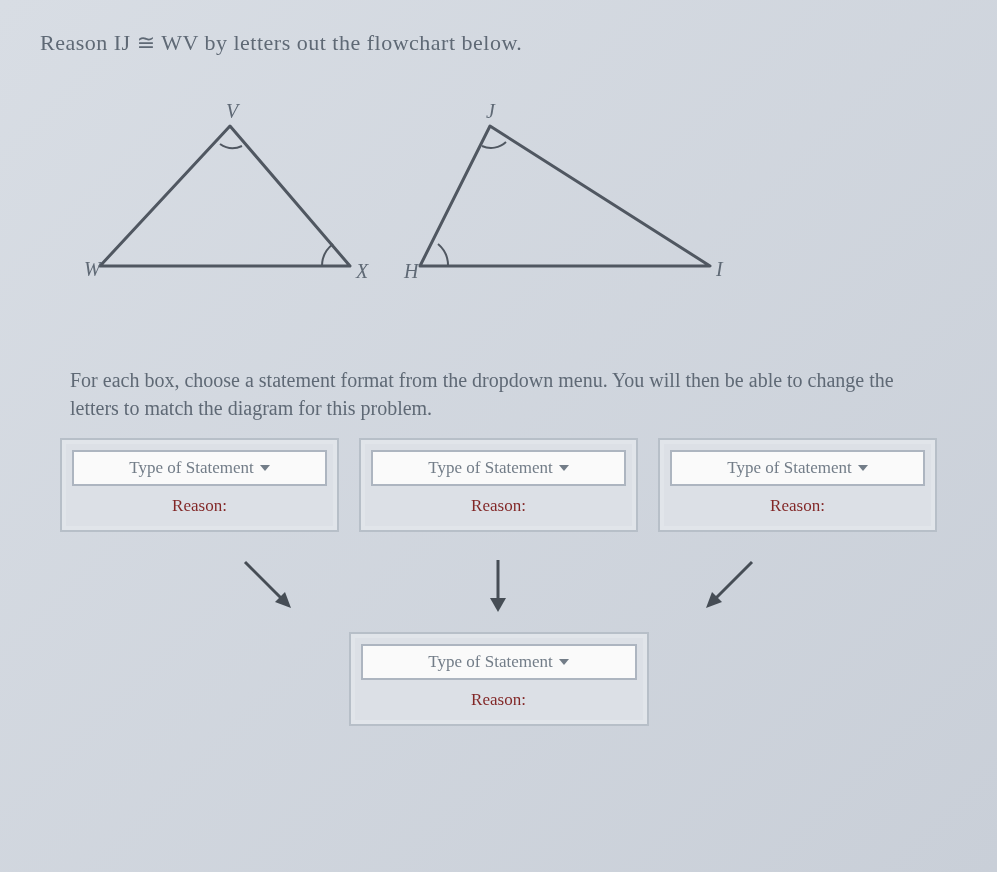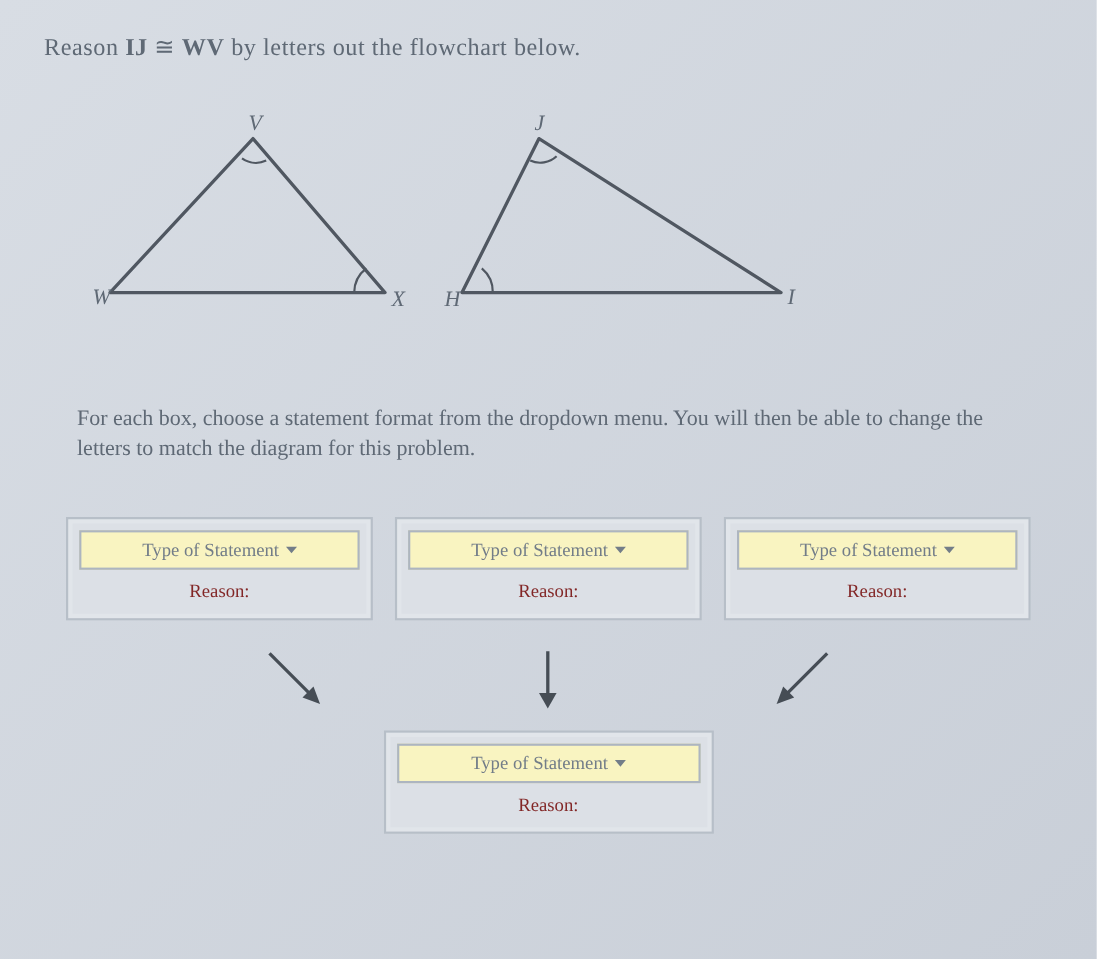--- a/index.html
+++ b/index.html
@@ -12,41 +12,41 @@
     font-family: Georgia, 'Times New Roman', serif;
     color: #6a7582;
     filter: blur(0.6px) contrast(0.92) brightness(1.02);
   }
   .prompt {
     font-size: 22px;
     color: #5a6572;
     margin-bottom: 40px;
     letter-spacing: 0.5px;
   }
-  .prompt .strong { font-weight: bold; margin-top: 43px; }
+  .prompt .strong { font-weight: normal; margin-top: 43px; }
   .triangles {
     display: flex;
     gap: 30px;
     margin: 20px 0 80px 40px;
     align-items: flex-end;
   }
   svg.triangle { display:block; }
   .tri-label {
     font-family: Georgia, serif;
     font-size: 20px;
     fill: #5a6572;
     font-style: italic;
   }
   .tri-stroke { stroke:#4a525c; stroke-width:3; fill:none; stroke-linejoin:round; }
   .tick { stroke:#4a525c; stroke-width:2; fill:none; }
   .instructions {
     font-size: 20px;
     color: #5a6572;
     line-height: 1.4;
-    margin: 0 20px 48px 30px;
+    margin: 0 20px 16px 30px;
   }
   .flow {
     display:flex;
     flex-direction:column;
     align-items:center;
     margin: 0 20px;
   }
   .row {
     display:flex;
     justify-content:space-between;
@@ -56,21 +56,21 @@
   .box {
     flex:1;
     border: 2px solid #b8c0ca;
     background: #dfe4ea;
     padding: 10px 10px 14px 10px;
     text-align:center;
     box-shadow: inset 0 0 0 4px rgba(255,255,255,0.2);
   }
   .dropdown {
     border: 2px solid #adb6c1;
-    background: #fef9c3;
+    background: #ffffff;
     padding: 6px 10px;
     font-size: 17px;
     color: #6f7a86;
     display:flex;
     align-items:center;
     justify-content:center;
     gap:6px;
     cursor:pointer;
     margin-bottom:10px;
     text-align:right;

